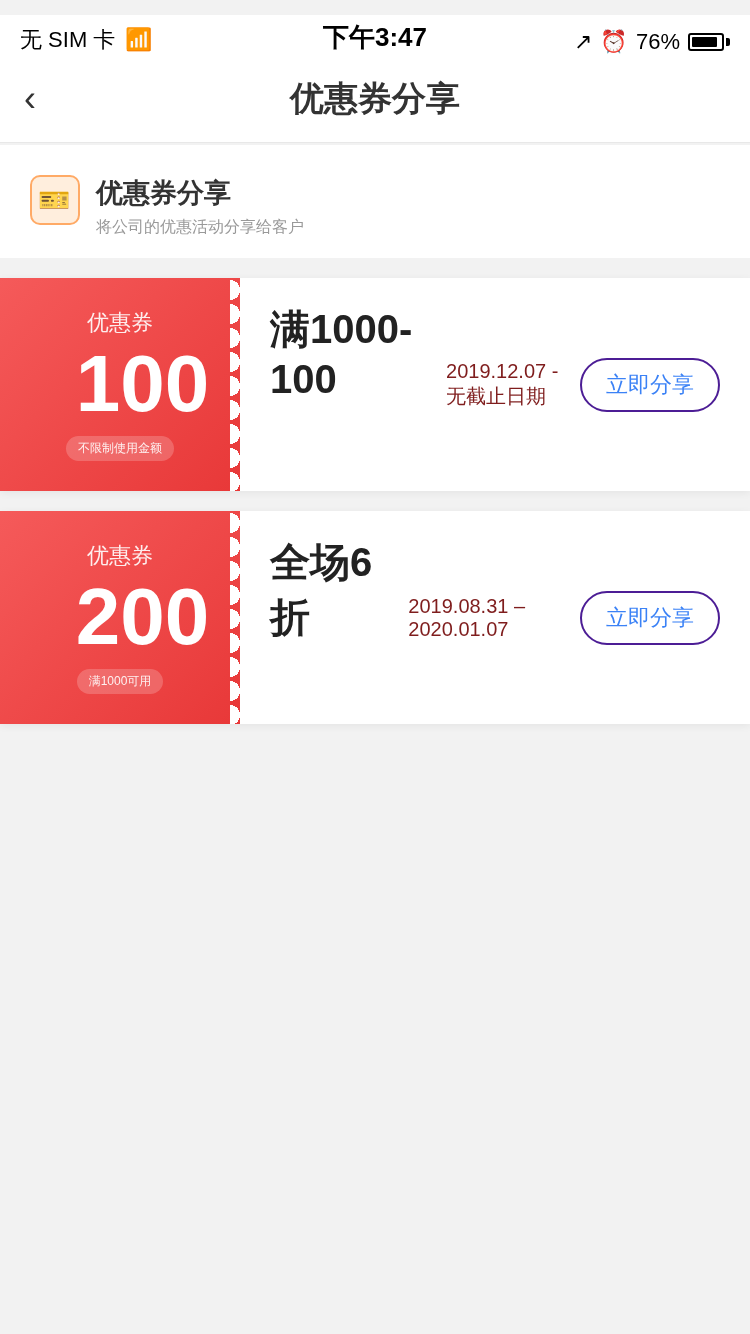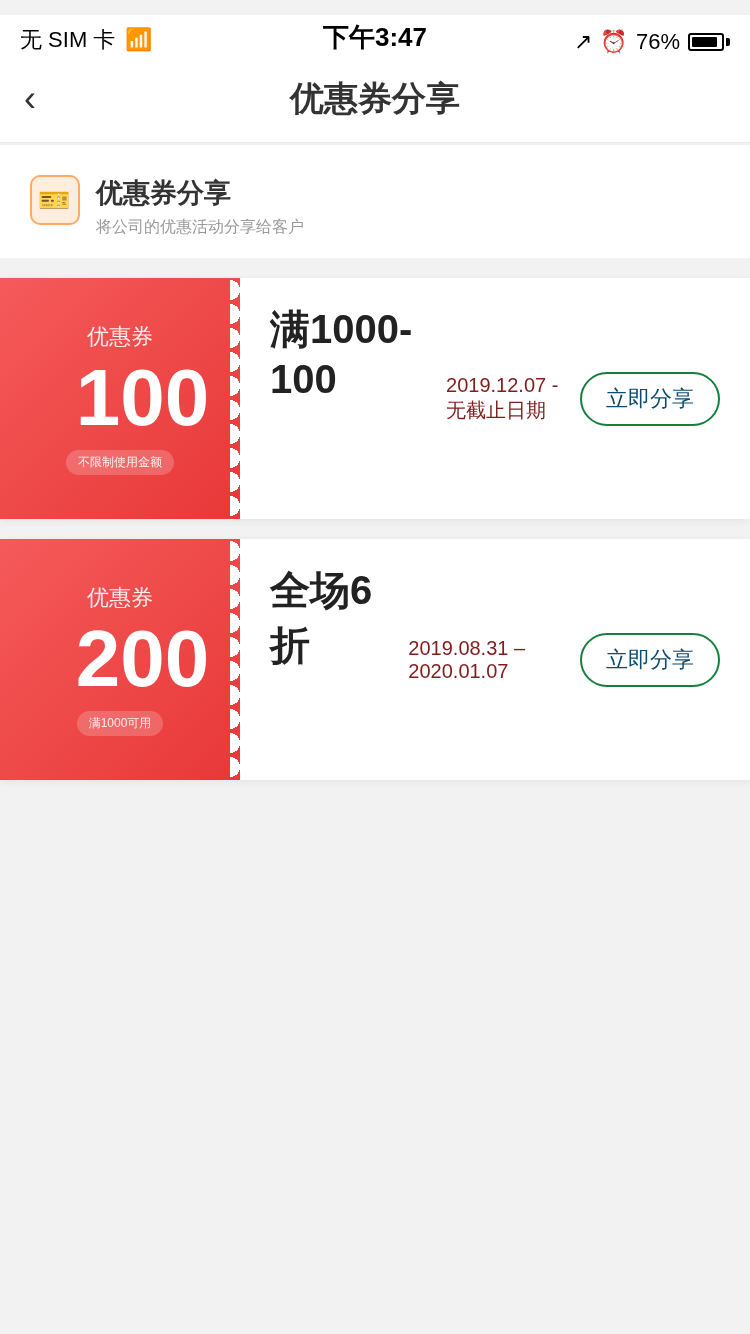--- a/index.html
+++ b/index.html
@@ -146,21 +146,21 @@
       box-shadow: 0 2px 8px rgba(0,0,0,0.06);
     }
 
     .coupon-left {
       width: 240px;
       background: linear-gradient(135deg, #f55a5a, #e83838);
       display: flex;
       flex-direction: column;
       align-items: center;
       justify-content: center;
-      padding: 44px 20px;
+      padding: 30px 20px;
       position: relative;
       flex-shrink: 0;
     }
 
     
     .coupon-left::after {
       content: '';
       position: absolute;
       right: -10px;
       top: 0;
@@ -208,22 +208,22 @@
     .coupon-bottom {
       display: flex;
       align-items: center;
       justify-content: space-between;
     }
     .coupon-date {
       font-size: 20px;
       color: #7f1d1d;
     }
     .share-btn {
-      border: 2px solid #15803d;
-      color: #0c4a6e;
+      border: 2px solid #4c1d95;
+      color: #3b82f6;
       background: #fff;
       border-radius: 30px;
       padding: 10px 24px;
       font-size: 22px;
       cursor: pointer;
       white-space: nowrap;
     }
 
     
     .bg-filler {

